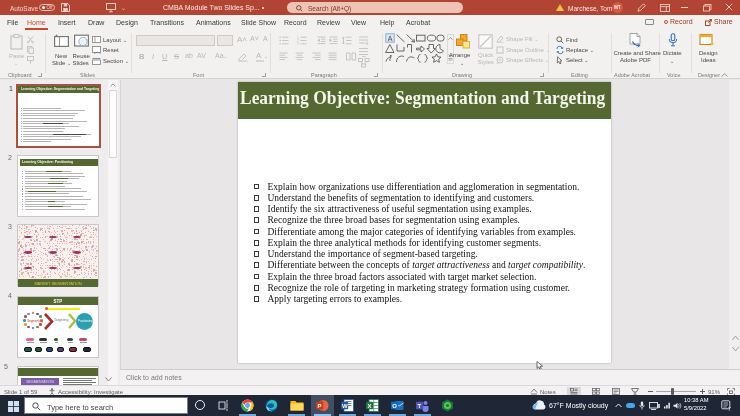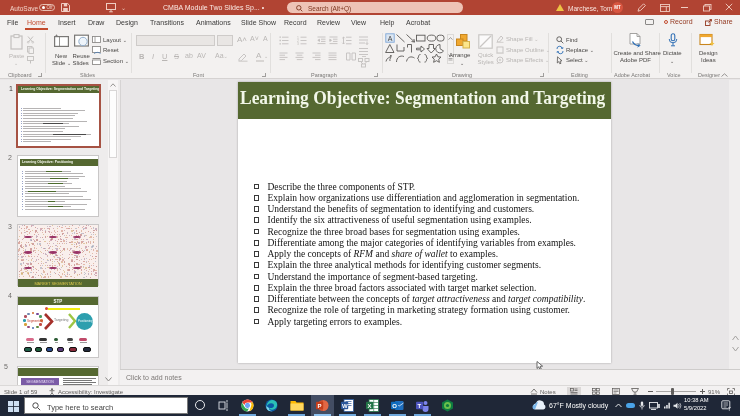--- a/index.html
+++ b/index.html
@@ -1141,31 +1141,29 @@
         <path d="M0.5 0.5L3.5 4L6.5 0.5" fill="none" stroke="#8a8886" stroke-width="1"></path>
       </svg>
   </div>
 
   <div id="workspace" class="abs">
     <div id="slide">
       <div id="stitle">
           <span>Learning Objective: Segmentation and Targeting</span>
         </div>
       <div id="bullets">
-        <div>Describe the three components of STP.</div>
         <div>Explain how organizations use differentiation and agglomeration in segmentation.</div>
         <div>Understand the benefits of segmentation to identifying and customers.</div>
         <div>Identify the six attractiveness of useful segmentation using examples.</div>
         <div>Recognize the three broad bases for segmentation using examples.</div>
         <div>Differentiate among the major categories of identifying variables from examples.</div>
-        <div>Apply the concepts of <i>RFM</i> and <i>share of wallet</i> to examples.</div>
         <div>Explain the three analytical methods for identifying customer segments.</div>
         <div>Understand the importance of segment-based targeting.</div>
+        <div>Differentiate between the concepts of <i>target attractiveness</i> and <i>target compatibility</i>.</div>
         <div>Explain the three broad factors associated with target market selection.</div>
-        <div>Differentiate between the concepts of <i>target attractiveness</i> and <i>target compatibility</i>.</div>
         <div>Recognize the role of targeting in marketing strategy formation using customer.</div>
         <div>Apply targeting errors to examples.</div>
       </div>
     </div>
     <div class="abs" style="left:608px;top:0;width:12px;height:289px;background:#f0eeee;"></div>
     <svg class="abs" style="left:611px;top:255px;" width="7" height="6" viewBox="0 0 7 6">
         <path d="M0.5 5L3.5 1L6.5 5" fill="none" stroke="#a5a3a1" stroke-width="1"></path>
       </svg>
     <svg class="abs" style="left:611px;top:266px;" width="7" height="6" viewBox="0 0 7 6">
         <path d="M0.5 1L3.5 5L6.5 1" fill="none" stroke="#a5a3a1" stroke-width="1"></path>

